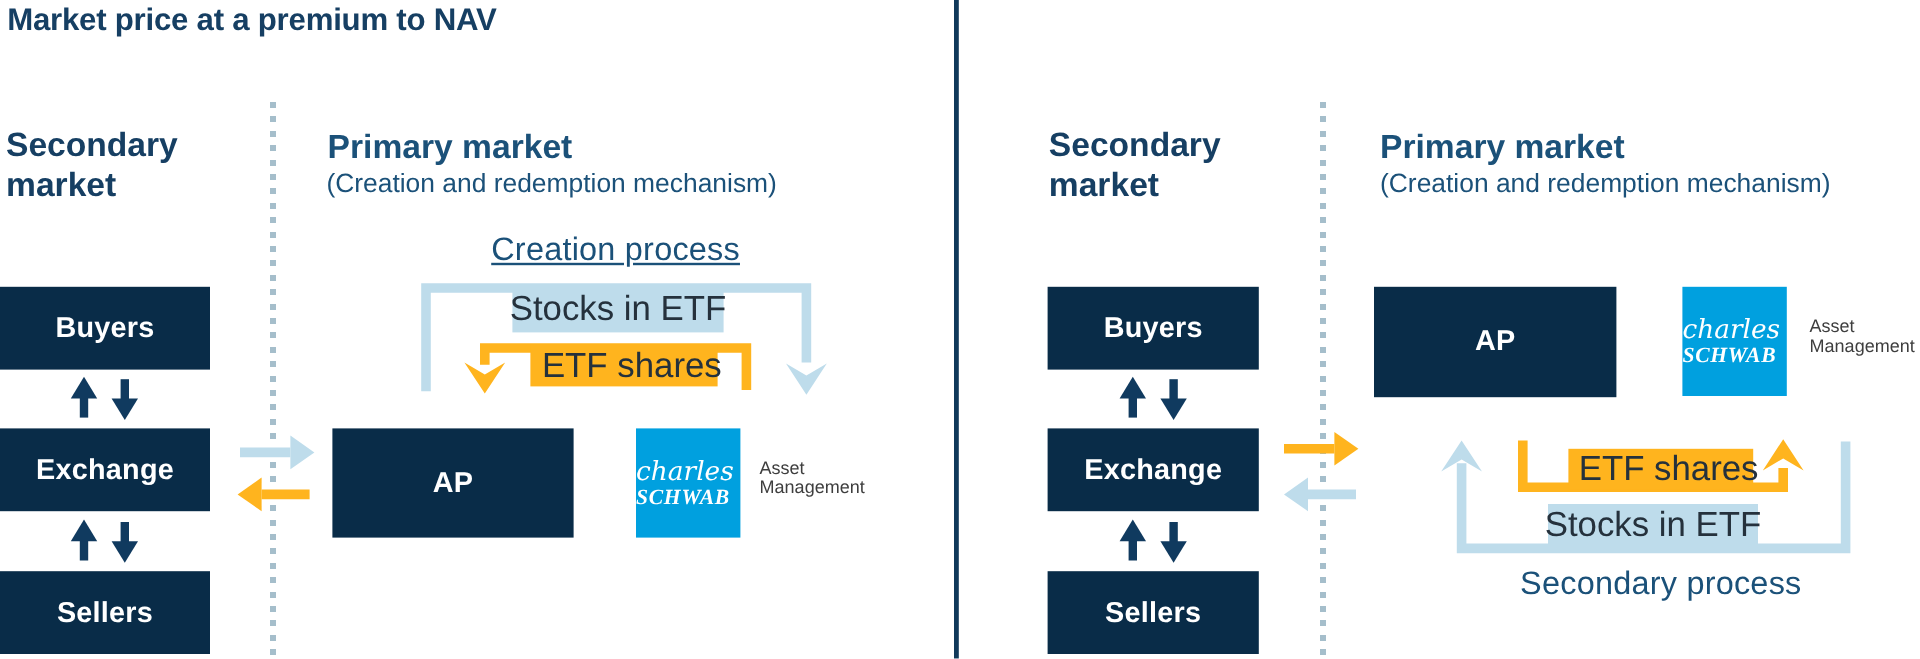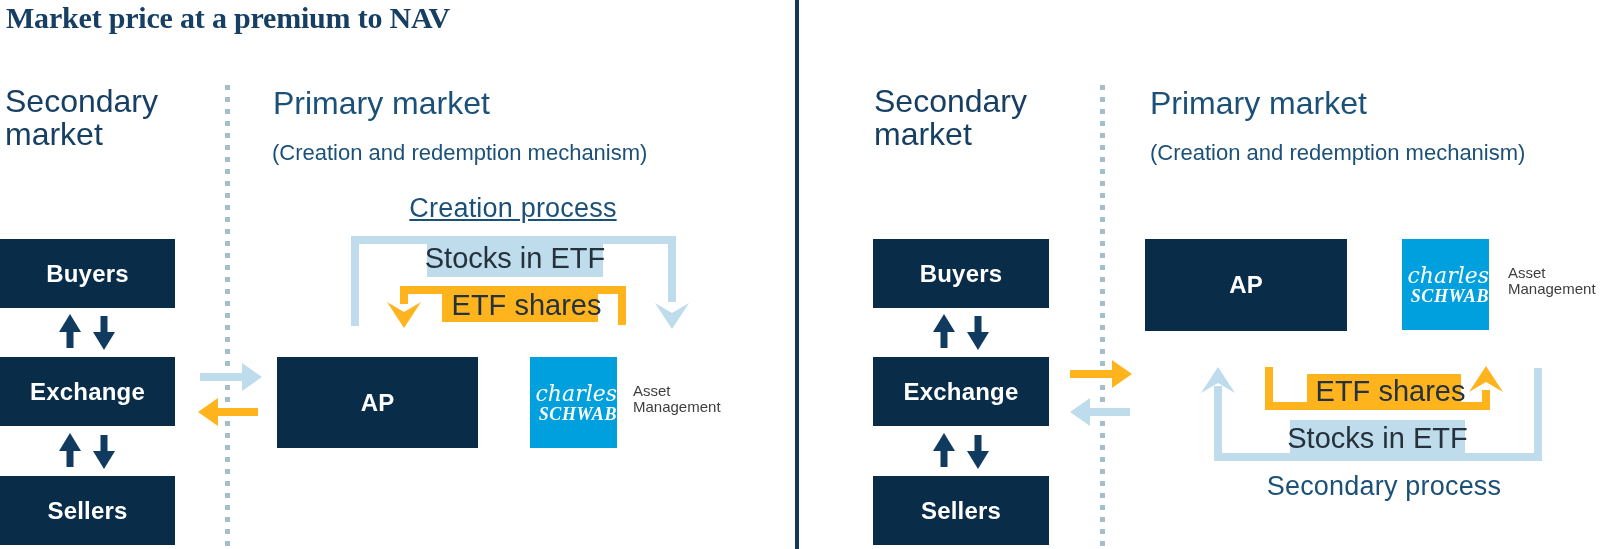--- a/index.html
+++ b/index.html
@@ -14,42 +14,42 @@
     --label_text:#25313C;
     --divider:#10395A;
     --arrow_navy:#103A5F;
   }
   html,body{margin:0;padding:0;background:#ffffff;}
   .stage{
     position:relative;width:1600px;height:549px;overflow:hidden;
     font-family:"Liberation Sans", sans-serif;background:#ffffff;
   }
   .abs{position:absolute;}
-  .panel-title{font-size:30px;font-weight:bold;color:var(--title_text);letter-spacing:-0.2px;white-space:nowrap;font-family:Liberation Serif, serif;}
-  .section-head{font-size:32px;font-weight:normal;color:var(--title_text);line-height:33px;}
+  .panel-title{font-size:26px;font-weight:bold;color:var(--title_text);letter-spacing:-0.2px;white-space:nowrap;}
+  .section-head{font-size:28px;font-weight:bold;color:var(--title_text);line-height:33px;margin-top:19px;}
   .section-head.primary{color:var(--subhead_text);white-space:nowrap;}
   .mechanism{font-size:22px;color:var(--subhead_text);white-space:nowrap;}
   .process-title{font-size:27px;color:var(--subhead_text);text-align:center;white-space:nowrap;letter-spacing:0.2px;}
   .navy-box{
     background:var(--navy_box);color:#ffffff;display:flex;align-items:center;justify-content:center;
     font-size:24px;font-weight:bold;letter-spacing:0.2px;
   }
   .flow-label{
     display:flex;align-items:center;justify-content:center;
     font-size:29px;color:var(--label_text);white-space:nowrap;z-index:3;
   }
   .flow-label.blue{background:var(--light_blue);}
   .flow-label.gold{background:var(--orange);padding-left:13px;}
   .dotted-line{
     width:5px;
     background:repeating-linear-gradient(to bottom, var(--dotted_line) 0 5px, transparent 5px 12px);
   }
   .divider{width:4px;background:var(--divider);}
   .schwab-logo{
-    background:var(--schwab_blue);display:flex;flex-direction:column;align-items:flex-end;justify-content:center;
+    background:var(--schwab_blue);display:flex;flex-direction:column;align-items:flex-start;justify-content:center;
     color:#ffffff;text-align:center;
   }
   .logo-charles{font-family:"DejaVu Serif", "Liberation Serif", serif;font-style:italic;font-size:22px;line-height:23px;}
   .logo-schwab{font-family:"Liberation Serif", "DejaVu Serif", serif;font-weight:bold;font-size:18px;line-height:19px;letter-spacing:0.6px;font-style:italic;}
   .asset-mgmt{font-size:15px;line-height:16px;color:var(--asset_text);}
   svg.overlay{position:absolute;left:0;top:0;z-index:2;}
 </style>
 </head>
 <body>
 

